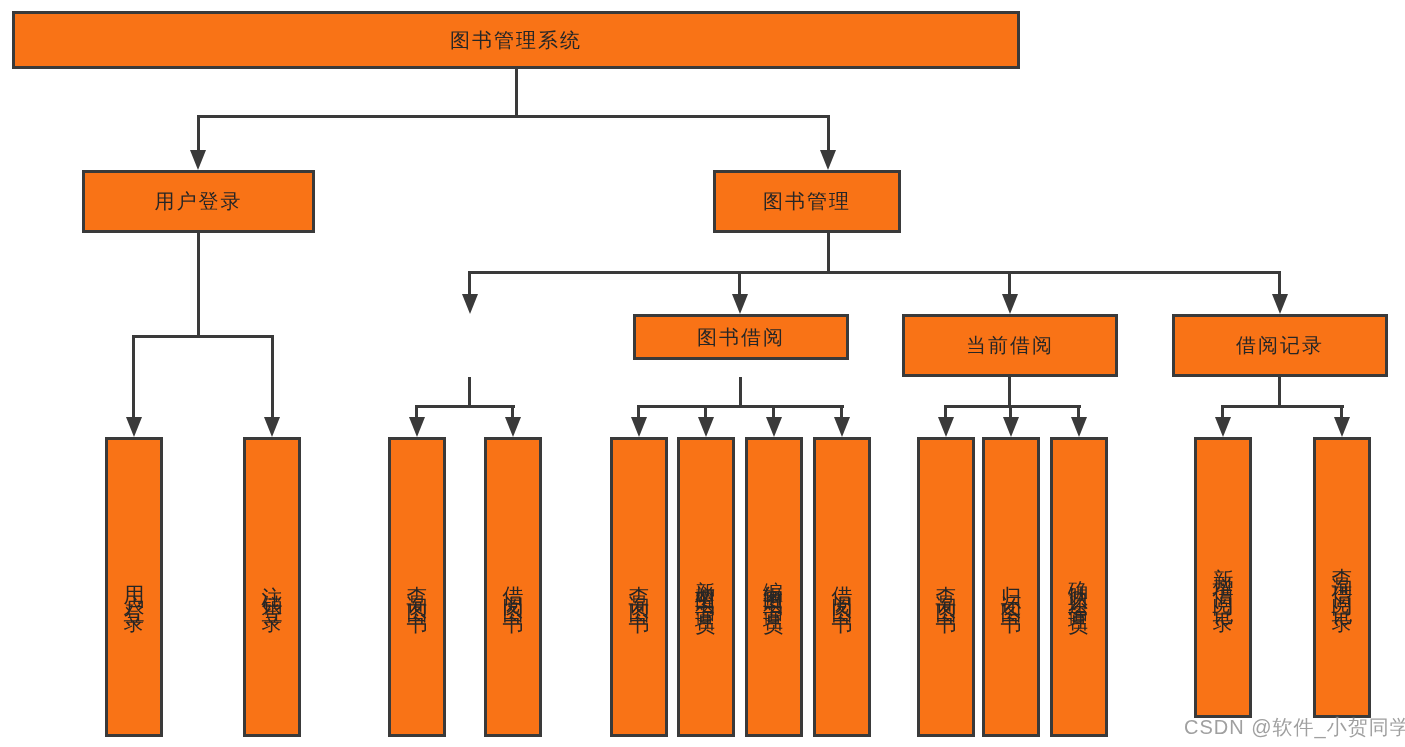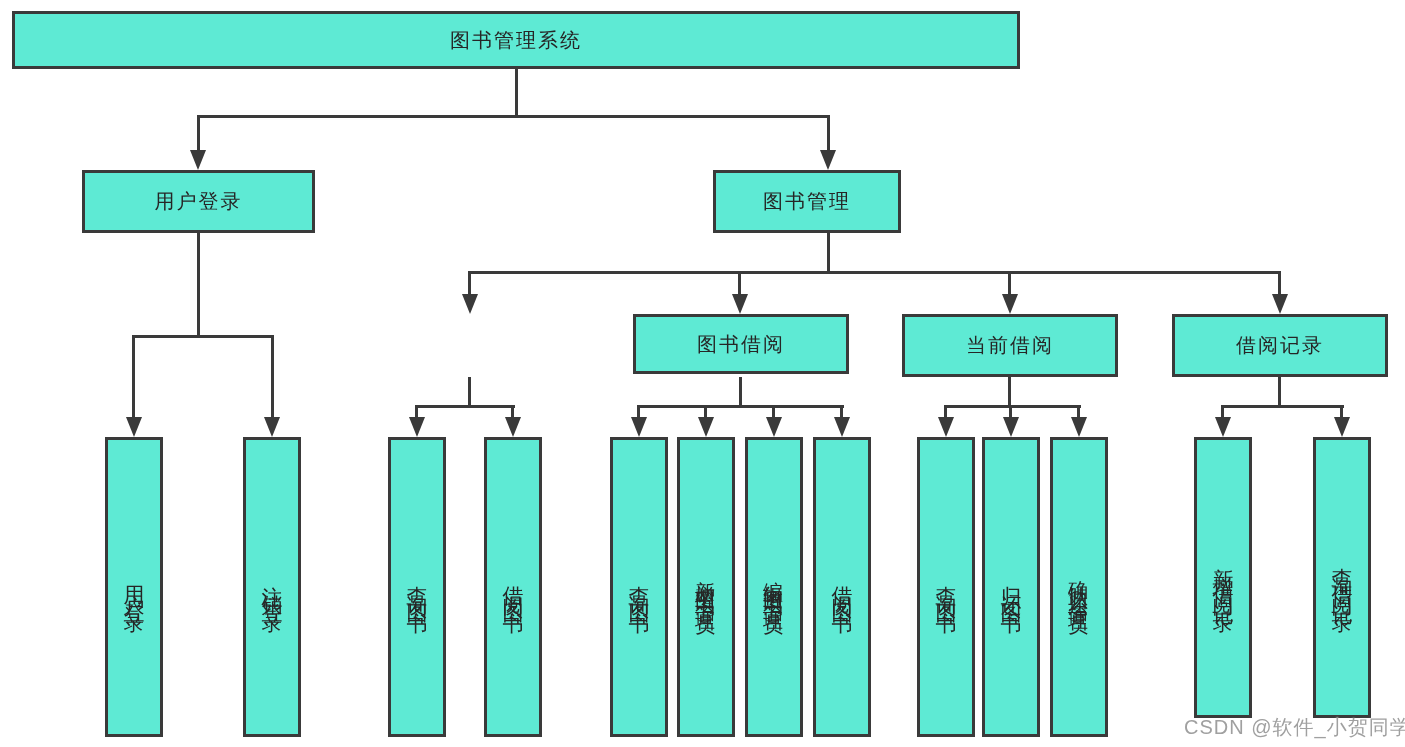--- a/index.html
+++ b/index.html
@@ -13,21 +13,21 @@
     width:1405px;height:747px;
     background:var(--bg);
     overflow:hidden;
     font-family:"Liberation Sans","DejaVu Sans",sans-serif;
     color:var(--text);
   }
   .box{
     position:absolute;
     box-sizing:border-box;
     border:3px solid var(--line);
-    background:#5eead4;
+    background:#f97316;
     display:flex;
     align-items:center;
     justify-content:center;
   }
   .hlabel{
     font-size:20px;
     letter-spacing:2px;
     color:var(--text);
     white-space:nowrap;
   }
@@ -96,21 +96,21 @@
   <div class="hline" style="left:468px;top:271px;width:813px;"></div>
   <div class="vline" style="left:468px;top:271px;height:26px;"></div>
   <div class="arrow" style="left:462px;top:294px;"></div>
   <div class="vline" style="left:738px;top:271px;height:26px;"></div>
   <div class="arrow" style="left:732px;top:294px;"></div>
   <div class="vline" style="left:1008px;top:271px;height:26px;"></div>
   <div class="arrow" style="left:1002px;top:294px;"></div>
   <div class="vline" style="left:1278px;top:271px;height:26px;"></div>
   <div class="arrow" style="left:1272px;top:294px;"></div>
 
-  <div class="box" style="left:633px;top:314px;width:216px;height:60px;font-family:Liberation Mono, monospace;">
+  <div class="box" style="left:633px;top:314px;width:216px;height:46px;font-family:Liberation Mono, monospace;">
     <span class="hlabel">图书借阅</span>
   </div>
   <div class="box" style="left:902px;top:314px;width:216px;height:63px;">
     <span class="hlabel">当前借阅</span>
   </div>
   <div class="box" style="left:1172px;top:314px;width:216px;height:63px;">
     <span class="hlabel">借阅记录</span>
   </div>
 
   <div class="vline" style="left:468px;top:377px;height:31px;"></div>

